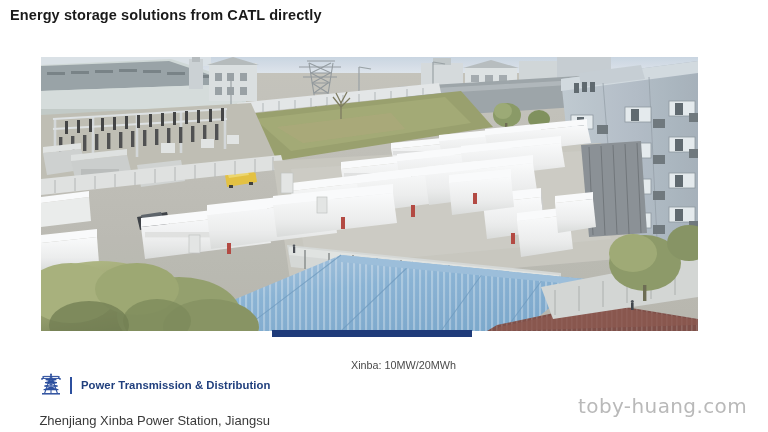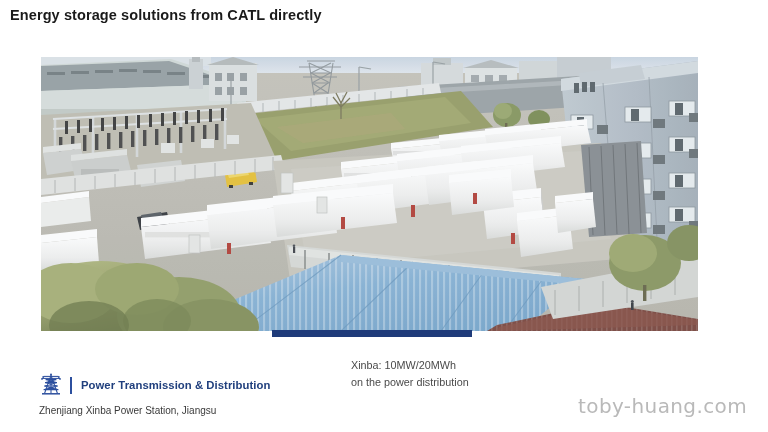--- a/index.html
+++ b/index.html
@@ -4,21 +4,21 @@
 <style>
   * { margin:0; padding:0; box-sizing:border-box; }
   html,body { width:768px; height:432px; }
   body {
     background:#ffffff;
     font-family:"Liberation Sans", sans-serif;
     color:#222;
     overflow:hidden;
     position:relative;
   }
-  #slide { position:relative; width:768px; height:420px; background:#fff; }
+  #slide { position:relative; width:768px; height:420px; background:#fff;text-align:center; }
 
   
   .slide-title {
     position:absolute; left:10px; top:7px;
     font-size:14.5px; font-weight:bold; color:#1a1a1a;
     letter-spacing:0.1px;
     white-space:nowrap;
   }
 
   
@@ -46,22 +46,22 @@
   .tower-icon { width:26px; height:26px; display:block; }
   .divider {
     width:2px; height:17px; background:#2c4f9e;
     margin-left:6px; margin-right:9px;
   }
   .cat-label {
     font-size:11.3px; font-weight:bold; color:#21407e;
     letter-spacing:0.05px; white-space:nowrap;
   }
   .station-name {
-    margin-top:7px; margin-left:1px;
-    font-size:10px; color:#3a3a3a; white-space:nowrap;
+    margin-top:15px; margin-left:1px;
+    font-size:13px; color:#3a3a3a; white-space:nowrap;
   }
 
   
   .footer-right {
     position:absolute; left:351px; top:357px;
     font-size:10.8px; color:#4a4a4a; line-height:17px;
   }
   .footer-right div { white-space:nowrap; }
 
   
@@ -567,18 +567,17 @@
         </svg>
       </span>
       <span class="divider"></span>
       <span class="cat-label">Power Transmission &amp; Distribution</span>
     </div>
     <div class="station-name">Zhenjiang Xinba Power Station, Jiangsu</div>
   </div>
 
   <div class="footer-right">
     <div>Xinba: 10MW/20MWh</div>
-    <div>on the power distribution</div>
   </div>
 
   <div class="watermark">toby-huang.com</div>
 
 </div>
 
 </body></html>

